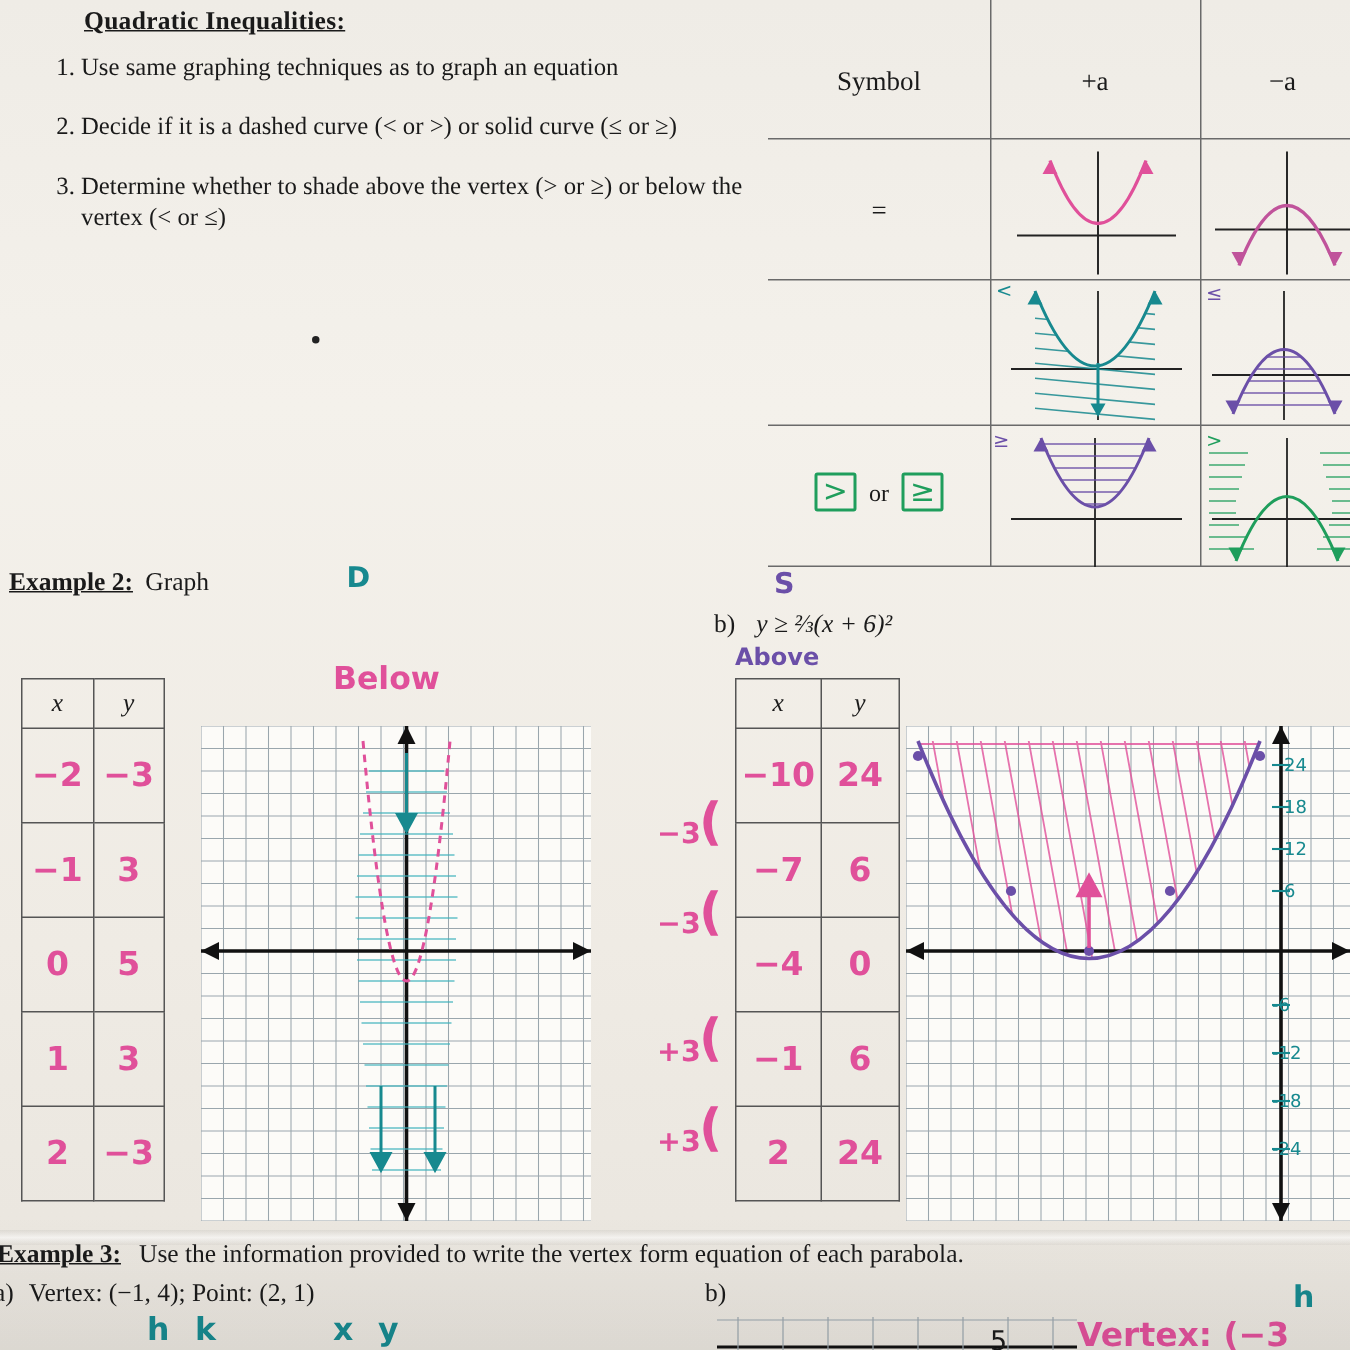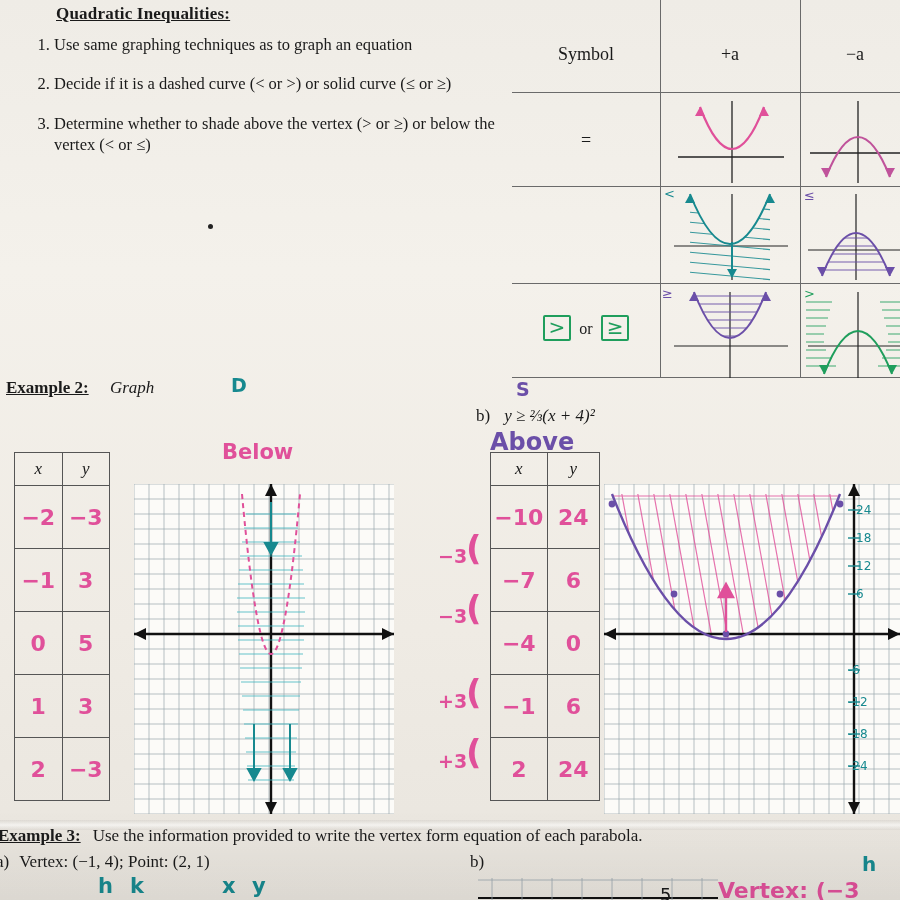--- a/index.html
+++ b/index.html
@@ -183,32 +183,32 @@
       </g>
       <path d="M22 86 Q56 0 90 86" fill="none" stroke="#1f9e5c" stroke-width="2"></path>
       <path d="M22 86 l-5 -9 l10 0 z" fill="#1f9e5c"></path>
       <path d="M90 86 l-5 -9 l10 0 z" fill="#1f9e5c"></path>
       <text x="2" y="10" font-size="13" fill="#1f9e5c" font-family="DejaVu Sans">&gt;</text>
     </svg>
   </div>
 
   <div class="abs" id="ex2label">
     <span class="bold ul">Example 2:</span>
-    <span style="margin-left:17px;font-style:italic;">Graph</span>
+    <span style="margin-left:4px;">Graph</span>
   </div>
 
   <div class="abs hw hw-teal" style="left:231px;top:374px;font-size:19px;">D</div>
   <div class="abs hw hw-pink" style="left:222px;top:440px;font-size:21px;">Below</div>
 
   <div class="abs" style="left:476px;top:406px;">
     <span style="font-size:17px;">b)</span>
-    <span class="ital" style="font-size:17px;margin-left:10px;">y ≥ ⅔(x + 4)²</span>
+    <span class="ital" style="font-size:17px;margin-left:10px;">y ≥ ⅔(x + 6)²</span>
   </div>
   <div class="abs hw hw-purple" style="left:516px;top:378px;font-size:19px;">S</div>
-  <div class="abs hw hw-purple" style="left:490px;top:428px;font-size:24px;text-align:center;">Above</div>
+  <div class="abs hw hw-purple" style="left:490px;top:428px;font-size:16px;text-align:center;">Above</div>
 
   <table class="valtable" style="left:14px;top:452px;width:96px;">
     <tbody>
         <tr>
       <td class="ital" style="height:30px;width:48px;">x</td>
       <td class="ital" style="height:30px;width:48px;">y</td>
     </tr>
     <tr>
       <td class="hw hw-pink" style="height:60px;font-size:22px;">−2</td>
       <td class="hw hw-pink" style="height:60px;font-size:22px;">−3</td>

